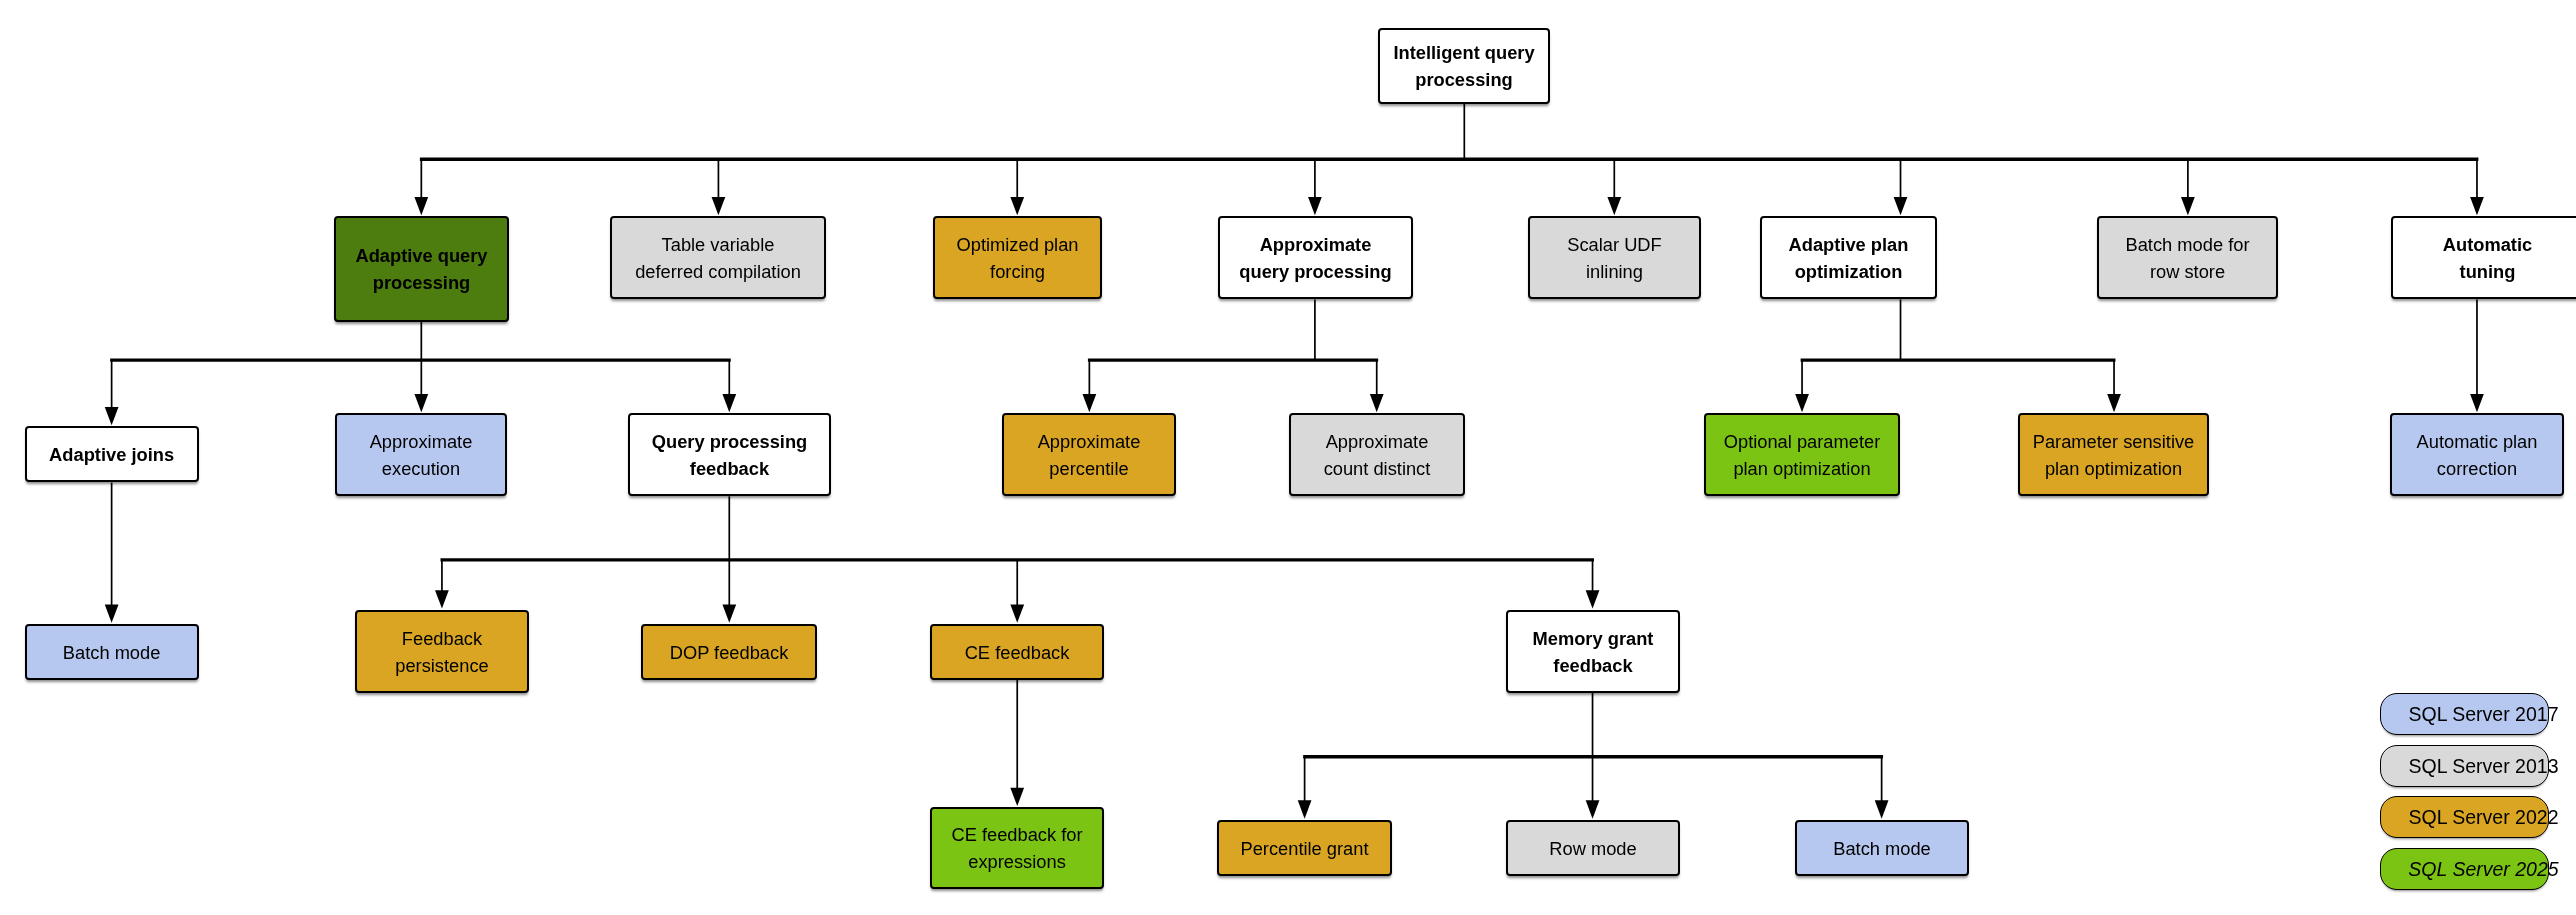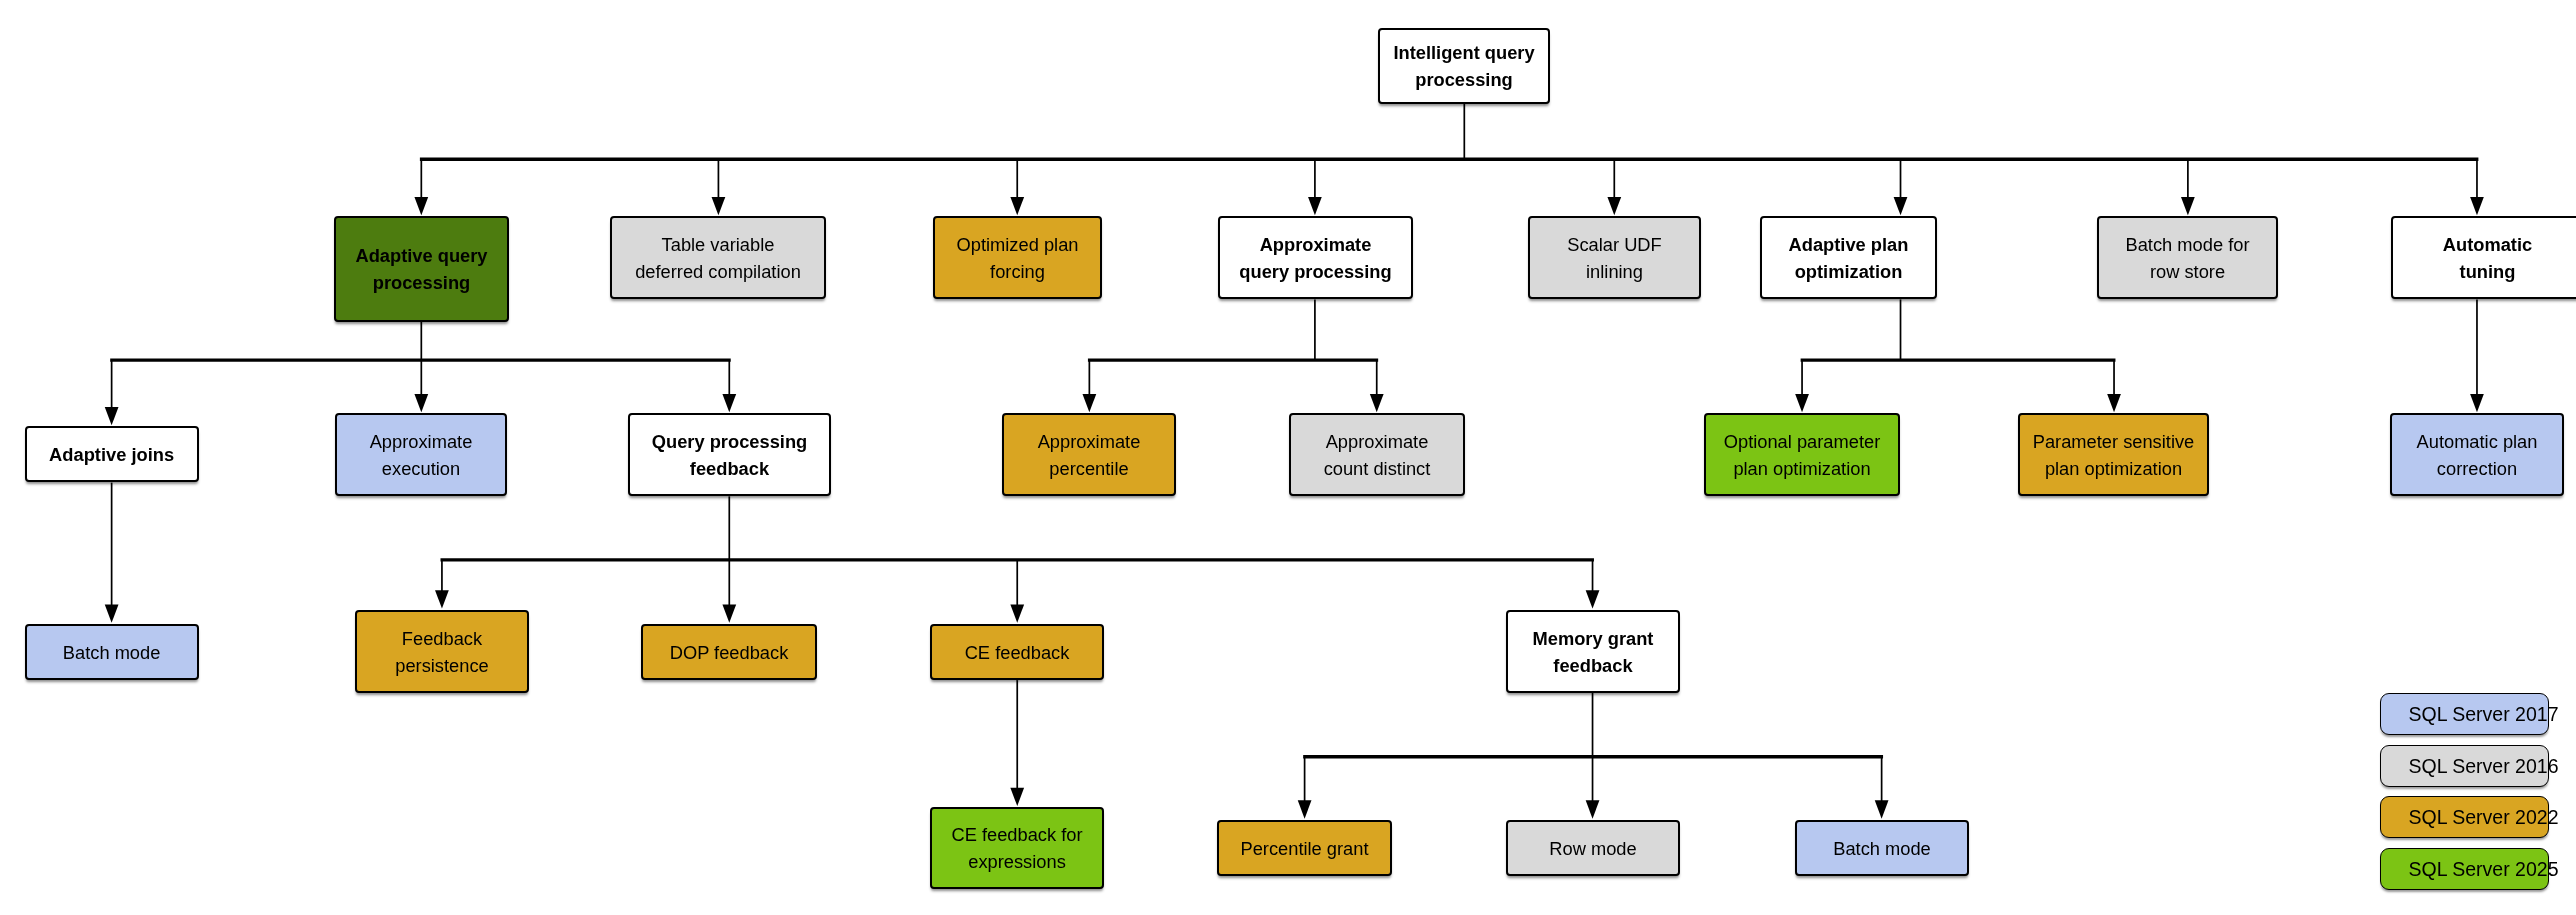--- a/index.html
+++ b/index.html
@@ -34,21 +34,21 @@
   .node.bold { font-weight: 700; }
   .legend-item {
     position: absolute;
     box-sizing: border-box;
     display: flex;
     align-items: center;
     justify-content: center;
     text-align: center;
     white-space: pre;
     border: 1.7px solid #000000;
-    border-radius: 9px;
+    border-radius: 17px;
     font-size: 19.5px;
     color: #000000;
     box-shadow: 0 2.9px 2.3px -1.7px rgba(0,0,0,0.4);
     padding-left: 38px;
   }
 </style>
 </head>
 <body>
 
 <div id="stage">
@@ -176,18 +176,18 @@
       <div class="node bold" style="left: 1506px; top: 610px; width: 174px; height: 83px; background: rgb(255, 255, 255);">Memory grant
 feedback</div>
       <div class="node" style="left: 930px; top: 807px; width: 174px; height: 82px; background: rgb(124, 196, 20);">CE feedback for
 expressions</div>
       <div class="node" style="left: 1217px; top: 820px; width: 175px; height: 56px; background: rgb(217, 165, 34);">Percentile grant</div>
       <div class="node" style="left: 1506px; top: 820px; width: 174px; height: 56px; background: rgb(217, 217, 217);">Row mode</div>
       <div class="node" style="left: 1795px; top: 820px; width: 174px; height: 56px; background: rgb(183, 200, 240);">Batch mode</div>
     </div>
   <div id="legend">
       <div class="legend-item" style="left: 2380px; top: 693px; width: 169px; height: 42px; background: rgb(183, 200, 240);">SQL Server 2017</div>
-      <div class="legend-item" style="left: 2380px; top: 745px; width: 169px; height: 42px; background: rgb(217, 217, 217);">SQL Server 2016</div>
+      <div class="legend-item" style="left: 2380px; top: 745px; width: 169px; height: 42px; background: rgb(217, 217, 217);">SQL Server 2013</div>
       <div class="legend-item" style="left: 2380px; top: 796px; width: 169px; height: 42px; background: rgb(217, 165, 34);">SQL Server 2022</div>
-      <div class="legend-item" style="left: 2380px; top: 848px; width: 169px; height: 42px; background: rgb(124, 196, 20);">SQL Server 2025</div>
+      <div class="legend-item" style="left: 2380px; top: 848px; width: 169px; height: 42px; background: rgb(124, 196, 20); font-style: italic;">SQL Server 2025</div>
     </div>
 </div>
 
 
 </body></html>

